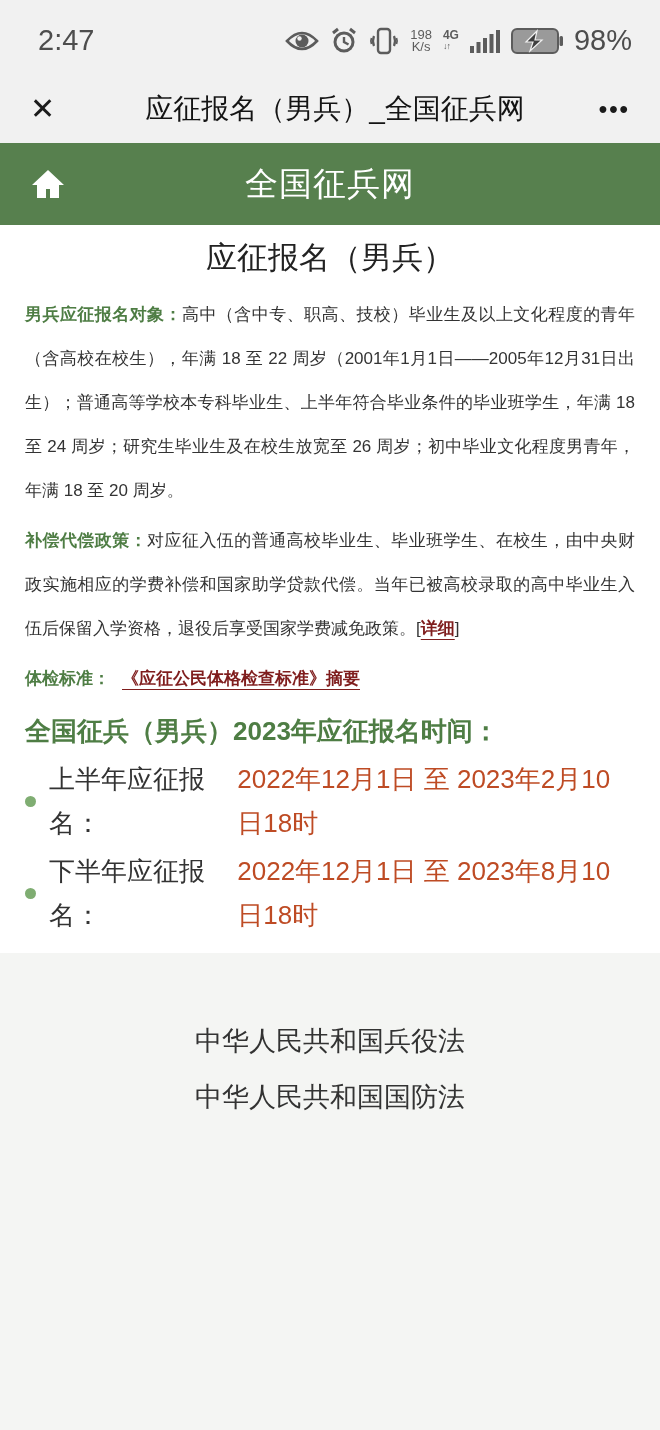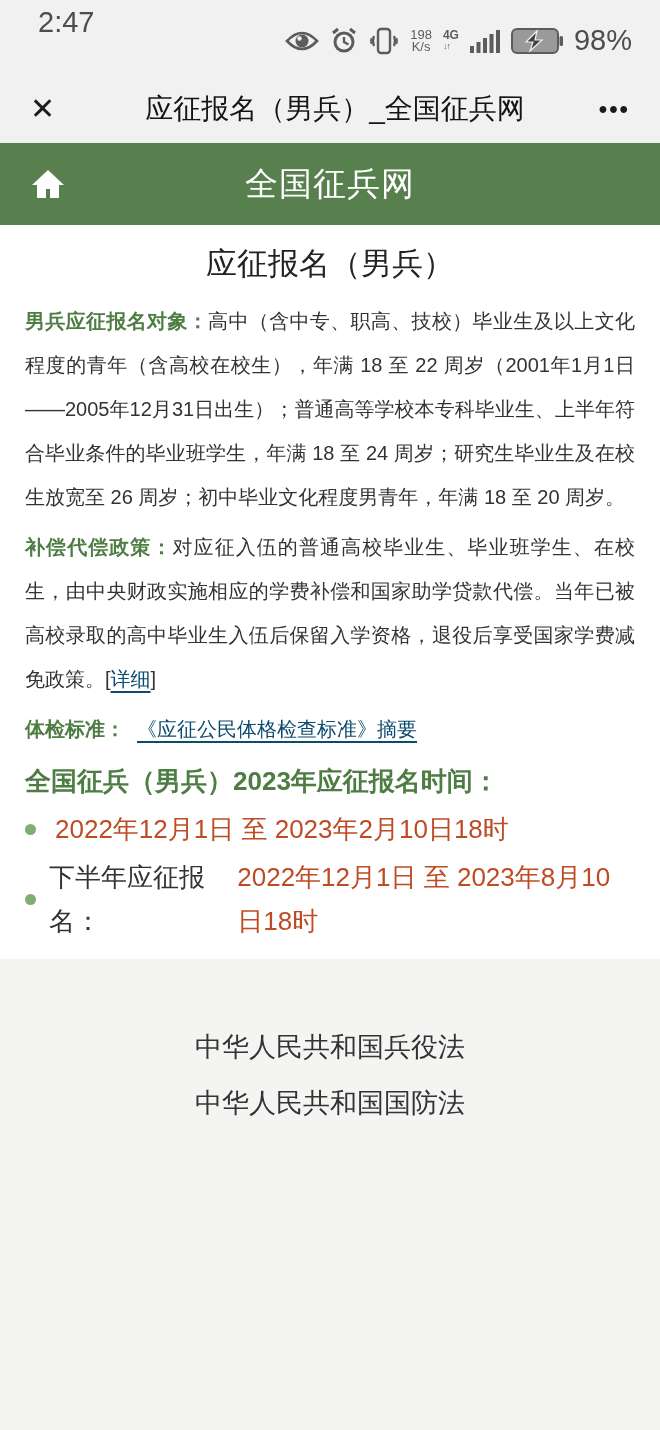--- a/index.html
+++ b/index.html
@@ -1,21 +1,21 @@
 <!DOCTYPE html>
 <html><head>
 <meta charset="utf-8">
 <style>
   * { margin:0; padding:0; box-sizing:border-box; }
   html,body { width:660px; height:1430px; overflow:hidden; }
   body { font-family:"Liberation Sans","DejaVu Sans",sans-serif; background:#F4F5F3; }
   .page { width:660px; height:1430px; overflow:hidden; display:flex; flex-direction:column; }
 
   
-  .status-bar { height:75px; background:#F1F1F1; display:flex; 
+  .status-bar { height:75px; background:#F1F1F1; display:flex; align-items:center;
                 justify-content:space-between; padding:6px 28px 0 38px; color:#5c5c5c; }
   .sb-time { font-size:29px; color:#4d4d4d; }
   .sb-right { display:flex; align-items:center; gap:11px; }
   .sb-right svg { display:block; }
   .sb-stack { display:flex; flex-direction:column; align-items:center; line-height:12px;
               font-size:13px; color:#5c5c5c; }
   .net-stack { display:flex; flex-direction:column; align-items:flex-start; line-height:11px;
                font-size:12px; font-weight:bold; color:#5c5c5c; }
   .net-arrows { font-size:9px; font-weight:normal; letter-spacing:-1px; }
   .sb-batt-pct { font-size:29px; color:#4d4d4d; }
@@ -28,26 +28,26 @@
               color:#141414; font-weight:500; pointer-events:none; }
   .tb-menu { margin-left:auto; font-size:24px; font-weight:bold; color:#1b1b1b; letter-spacing:2px; }
 
   
   .app-header { height:82px; background:#57804E; position:relative; display:flex;
                 align-items:center; justify-content:center; }
   .home-ic { position:absolute; left:28px; top:21px; }
   .app-title { color:#fff; font-size:33px; letter-spacing:1px; }
 
   
-  .content { background:#fff; padding:18px 25px 16px 25px; }
+  .content { background:#fff; padding:12px 25px 16px 25px; }
   .page-title { text-align:center; font-size:31px; font-weight:500; color:#222;
                 line-height:42px; margin-bottom:14px; }
-  .para { font-size:20px; line-height:44px; color:#333; margin-top:6px; text-align:justify; }
+  .para { font-size:17px; line-height:44px; color:#333; margin-top:6px; text-align:justify; }
   .lbl { color:#4E7D44; font-weight:bold; }
-  .link-dark { color:#0c4a6e; text-decoration:underline; text-underline-offset:5px; cursor:pointer; }
+  .link-dark { color:#7f1d1d; text-decoration:underline; text-underline-offset:5px; cursor:pointer;font-weight:bold; }
   .link-green { color:#4E7D44; text-decoration:underline; text-underline-offset:5px; cursor:pointer; }
   .link-red { color:#BE4B24; text-decoration:underline; text-underline-offset:5px; cursor:pointer; }
   .gap-l { margin-left:12px; }
   .bullet-row { display:flex; align-items:center; font-size:26px; line-height:44px;
                 color:#333; margin-top:4px; }
   .dot { width:11px; height:11px; border-radius:50%; background:#7FAD72; margin-right:13px; flex:0 0 auto; }
   .date { color:#BE4B24; margin-left:6px; font-weight:500; }
   .sched-head { margin-top:8px; font-size:26px; line-height:44px; }
 
   
@@ -139,20 +139,21 @@
 
     <p class="para"><span class="lbl">补偿代偿政策：</span><span>对应征入伍的普通高校毕业生、毕业班学生、在校生，由中央财政实施相应的学费补偿和国家助学贷款代偿。当年已被高校录取的高中毕业生入伍后保留入学资格，退役后享受国家学费减免政策。</span><span>[</span><a class="link-dark">详细</a><span>]</span></p>
 
 
     <p class="para"><span class="lbl">体检标准：</span><a class="link-dark gap-l">《应征公民体格检查标准》摘要</a></p>
 
     <p class="para sched-head lbl">全国征兵（男兵）2023年应征报名时间：</p>
 
     <div class="bullet-row">
       <span class="dot"></span>
+      <span>上半年应征报名：</span>
       <span class="date">2022年12月1日 至 2023年2月10日18时</span>
     </div>
     <div class="bullet-row">
       <span class="dot"></span>
       <span>下半年应征报名：</span>
       <span class="date">2022年12月1日 至 2023年8月10日18时</span>
     </div>
 
   </div>
 

